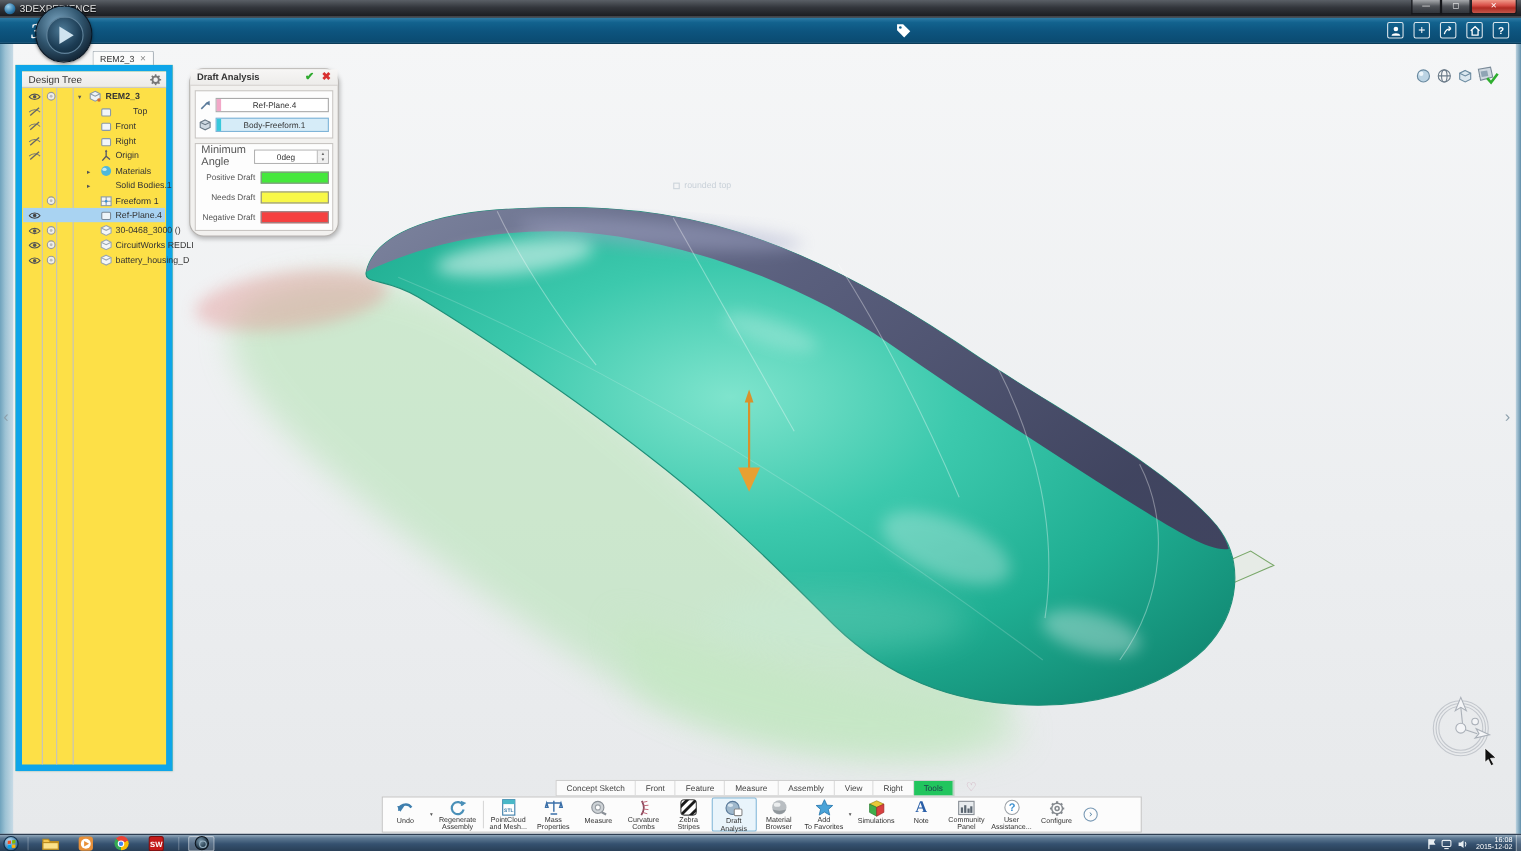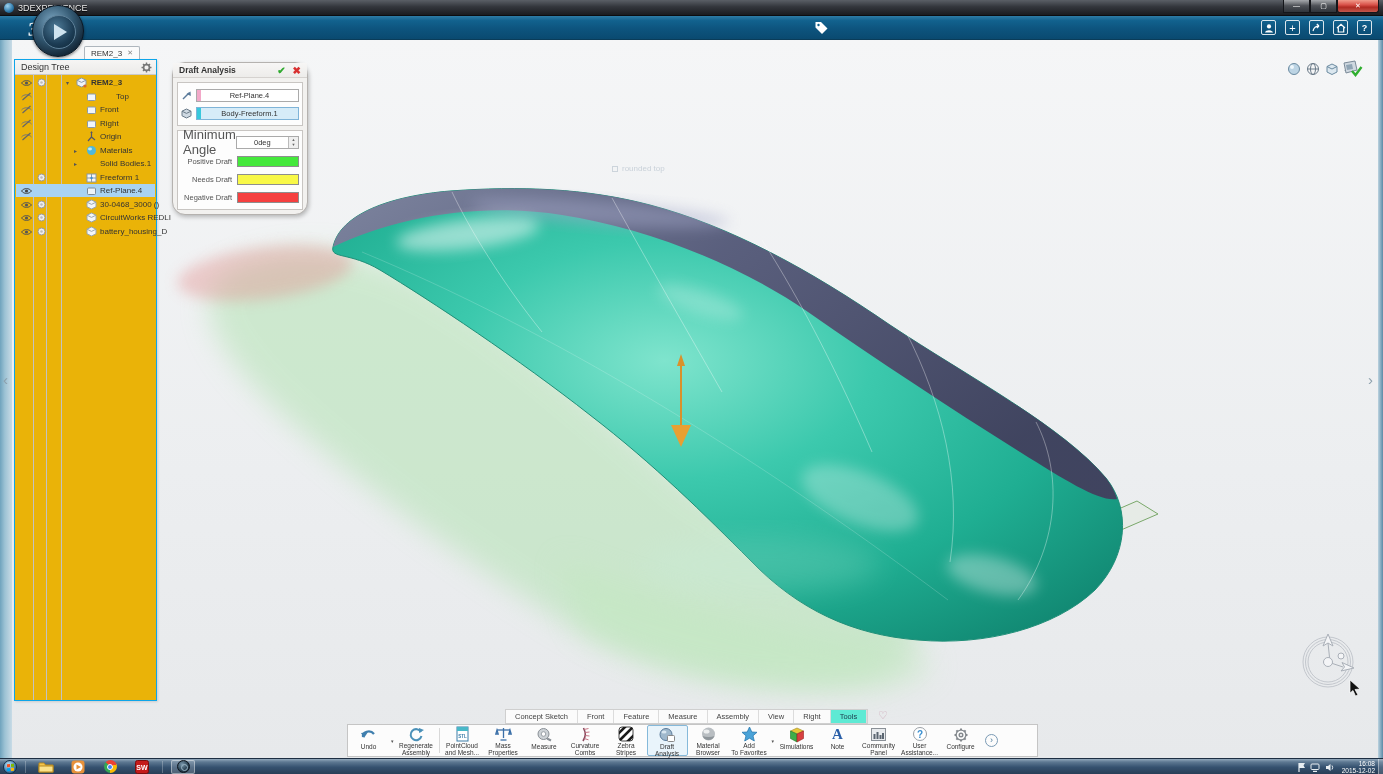--- a/index.html
+++ b/index.html
@@ -62,21 +62,21 @@
   .planelabel .sq { width:6px; height:6px; border:1px solid #ccd4db; }
   .vpmodes { position:absolute; left:1287px; top:62px; z-index:4; display:flex; align-items:center; gap:5px; }
   .vstate { position:absolute; left:1341px; top:60px; z-index:4; }
   
   .doctab { position:absolute; left:84px; top:46px; height:13px; z-index:5; padding:0 6px;
     background:#fbfbfb; border:1px solid #aeb6bd; border-bottom:none; border-radius:2px 2px 0 0;
     display:flex; align-items:center; gap:5px; font-size:8px; color:#333; }
   .doctab .x { color:#888; font-size:7px; }
   
   .tree { position:absolute; left:14px; top:59px; width:143px; height:642px; z-index:5;
-    background:#eab308; border:1px solid #0ea5e9; box-shadow:1px 1px 2px rgba(0,0,0,.12); }
+    background:#fde047; border:6px solid #0ea5e9; box-shadow:1px 1px 2px rgba(0,0,0,.12); }
   .tree-h { height:15px; background:linear-gradient(#f6f5f4,#ecebe9); border-bottom:1px solid #c9c9c9;
     display:flex; align-items:center; font-size:9px; color:#333; padding:0 4px 0 6px; }
   .tree-h .sp { flex:1; }
   .tcol { position:absolute; top:15px; bottom:0; width:1px; background:#c2c2c2; }
   .trow { position:absolute; left:1px; right:1px; height:13px; font-size:8px; color:#333; }
   .trow.sel { background:#a9d3f2; }
   .trow > * { position:absolute; top:0; height:13px; display:flex; align-items:center; }
   .tw { font-size:6px; color:#555; }
   .tlabel { white-space:nowrap; }
   .tlabel.bold { font-weight:bold; }
@@ -88,34 +88,34 @@
   .dlg-title { font-size:8.5px; font-weight:bold; color:#333; flex:1; }
   .ok { color:#2faa2f; font-size:10px; font-weight:bold; }
   .cancel { color:#d83030; font-size:10px; font-weight:bold; }
   .dlg-box { background:#fdfdfd; border:1px solid #c8c5c2; margin:4px 4px; padding:3px 3px; }
   .selrow { display:flex; align-items:center; gap:4px; height:18px; }
   .fld { flex:1; height:13px; background:#fff; border:1px solid #aaa; display:flex; align-items:center; font-size:7.5px; color:#333; }
   .fld .bar { width:4px; align-self:stretch; }
   .fld .ftxt { flex:1; text-align:center; }
   .fld.active { background:#d6ecf8; border-color:#7fb4d8; }
   .marow { display:flex; align-items:center; height:16px; margin-bottom:2px; }
-  .malabel { font-size:13px; color:#555; flex:1; padding-left:2px; }
+  .malabel { font-size:10px; color:#555; flex:1; padding-left:2px; }
   .spin { width:68px; height:13px; background:#fff; border:1px solid #aaa; display:flex; }
   .spin input { flex:1; border:none; outline:none; font-size:7.5px; color:#333; text-align:center; width:40px;
     font-family:"Liberation Sans",sans-serif; }
   .spinbtns { width:10px; border-left:1px solid #bbb; display:flex; flex-direction:column; }
   .spinbtns span { flex:1; font-size:4px; color:#666; text-align:center; line-height:5.5px; background:#efefef; }
   .legrow { display:flex; align-items:center; height:18px; }
   .leglabel { width:56px; font-size:7.5px; color:#555; text-align:right; padding-right:5px; }
   .swatch { flex:1; height:11px; border:1px solid #8e8e8e; }
   
   .rtabs { position:absolute; left:505px; top:709px; height:15px; z-index:5; display:flex;
     background:#fbfbfb; border:1px solid #cfcfcf; }
   .rtab { padding:0 9px; font-size:7.5px; color:#444; line-height:14px; border-right:1px solid #dcdcdc; }
-  .rtab.active { background:#5eead4; color:#1d3a4c; }
+  .rtab.active { background:#22c55e; color:#1d3a4c; }
   .heart { position:absolute; left:878px; top:709px; z-index:5; color:#cfa9ba; font-size:11px; }
   .toolbar { position:absolute; left:347px; top:724px; width:691px; height:33px; z-index:5;
     background:#fcfcfc; border:1px solid #c5c5c5; display:flex; align-items:stretch; }
   .tbtn { display:flex; flex-direction:column; align-items:center; padding:1px 2px 0; min-width:41px; }
   .tbtn.active { background:#e9f4fb; border:1px solid #85b9da; border-radius:2px; }
   .tbicon { height:17px; display:flex; align-items:center; justify-content:center; }
   .tblabel { font-size:6.5px; line-height:7px; color:#333; text-align:center; }
   .tbdd { align-self:center; font-size:5px; color:#555; padding:0 2px; }
   .tbsep { width:1px; background:#d8d8d8; margin:3px 2px; }
   .tbmore { align-self:center; width:13px; height:13px; border:1px solid #7a9ab5; border-radius:50%;

